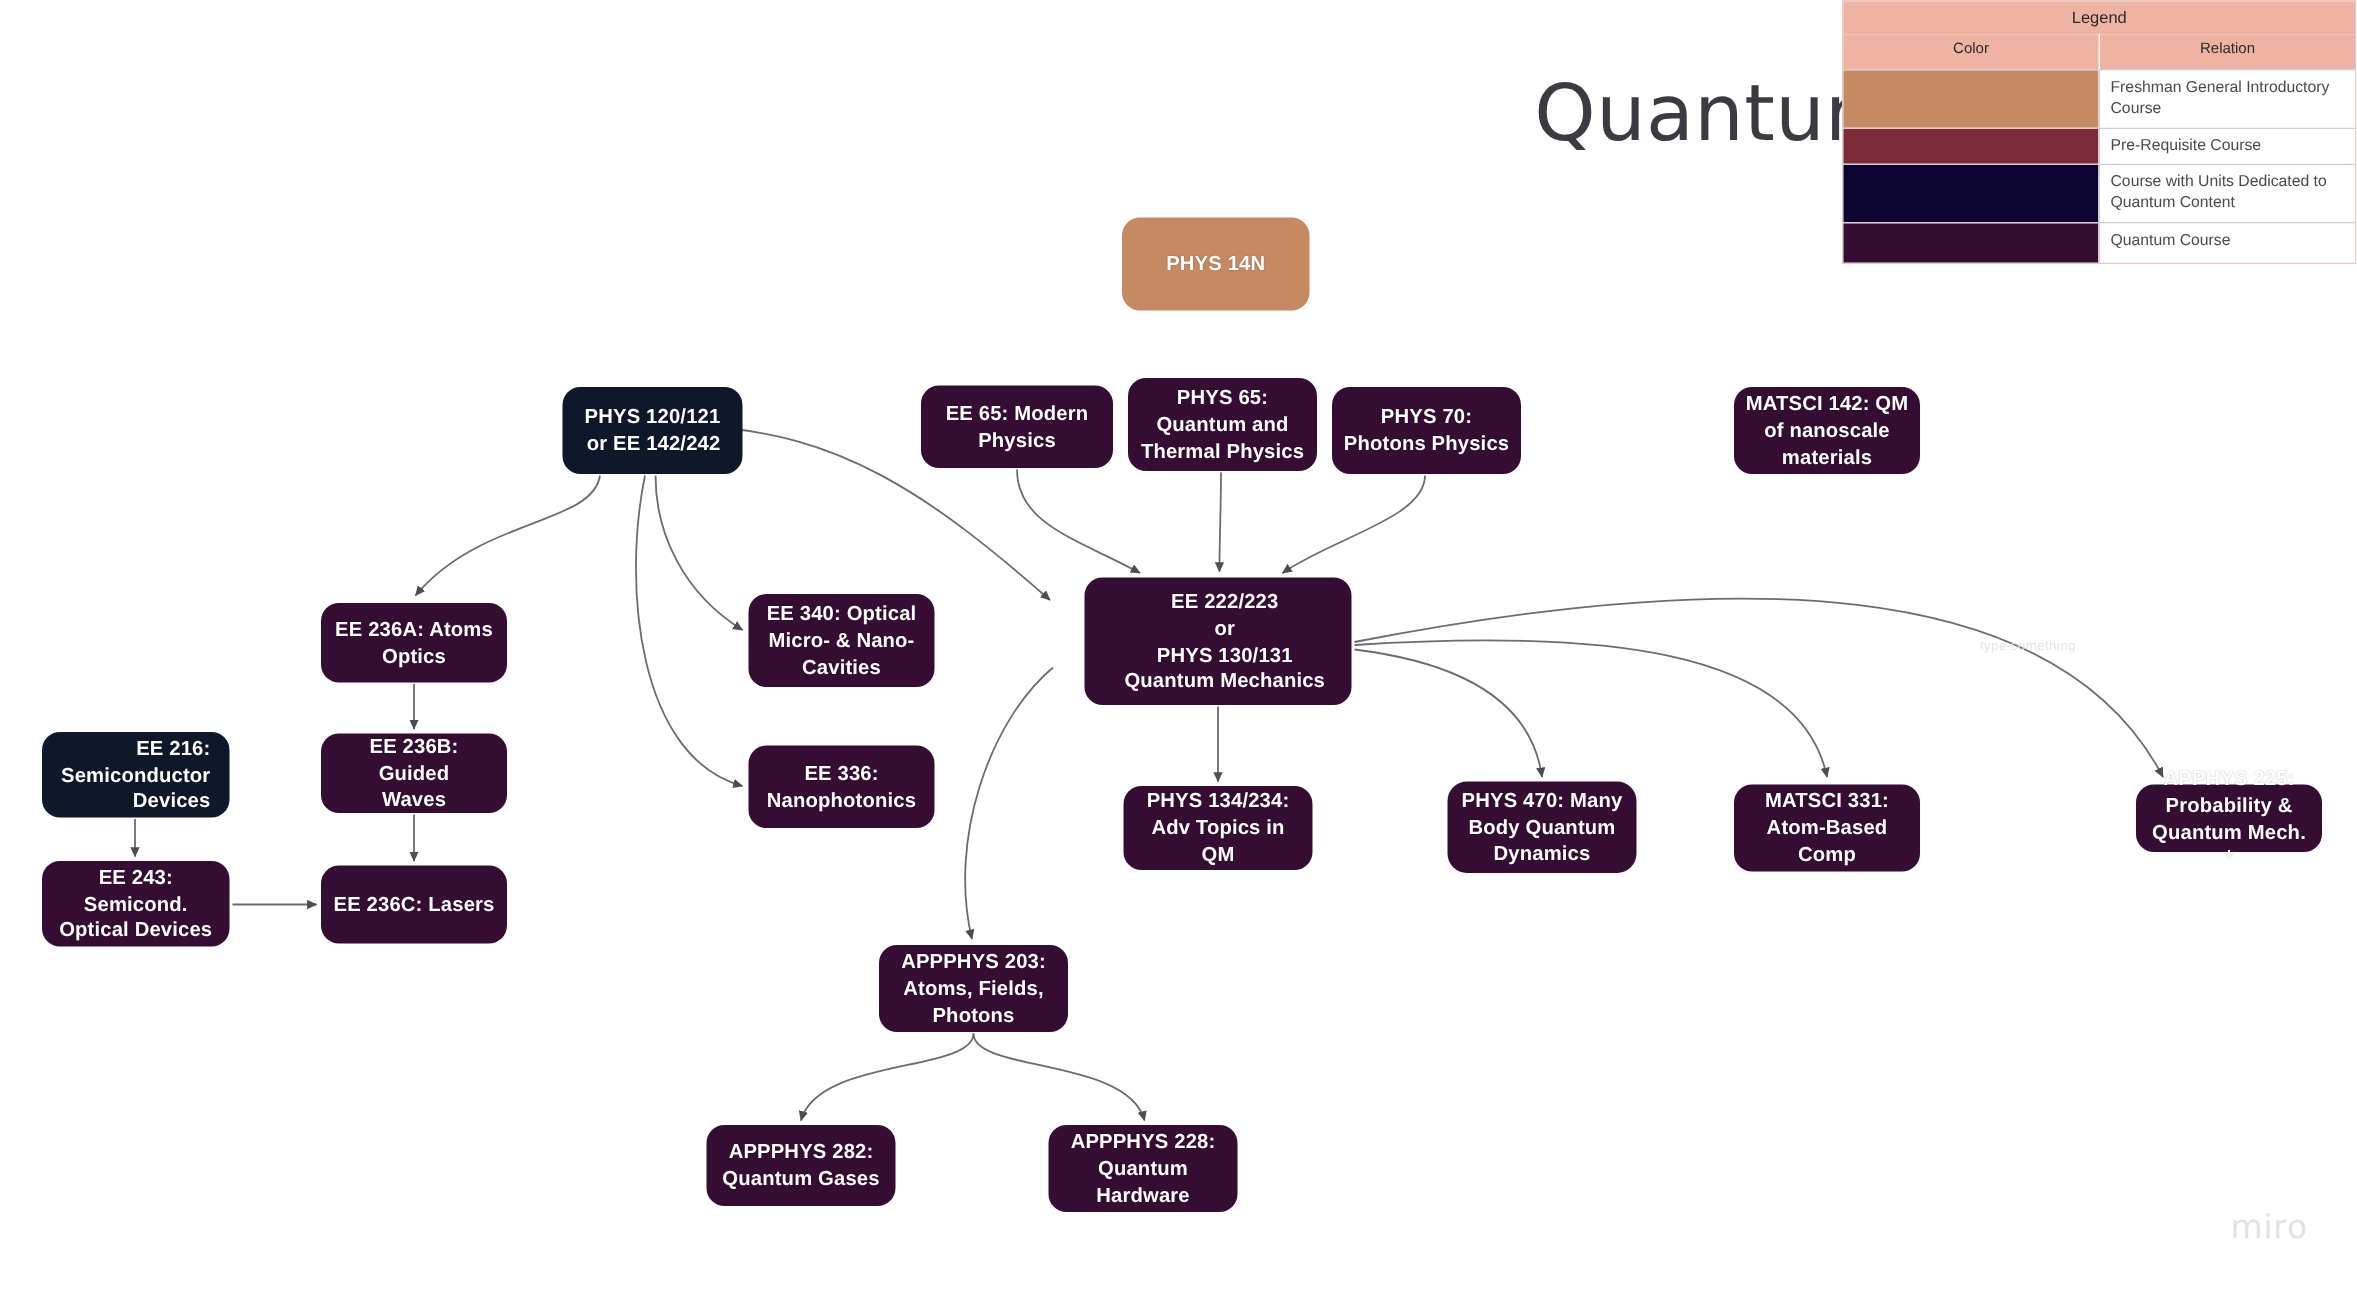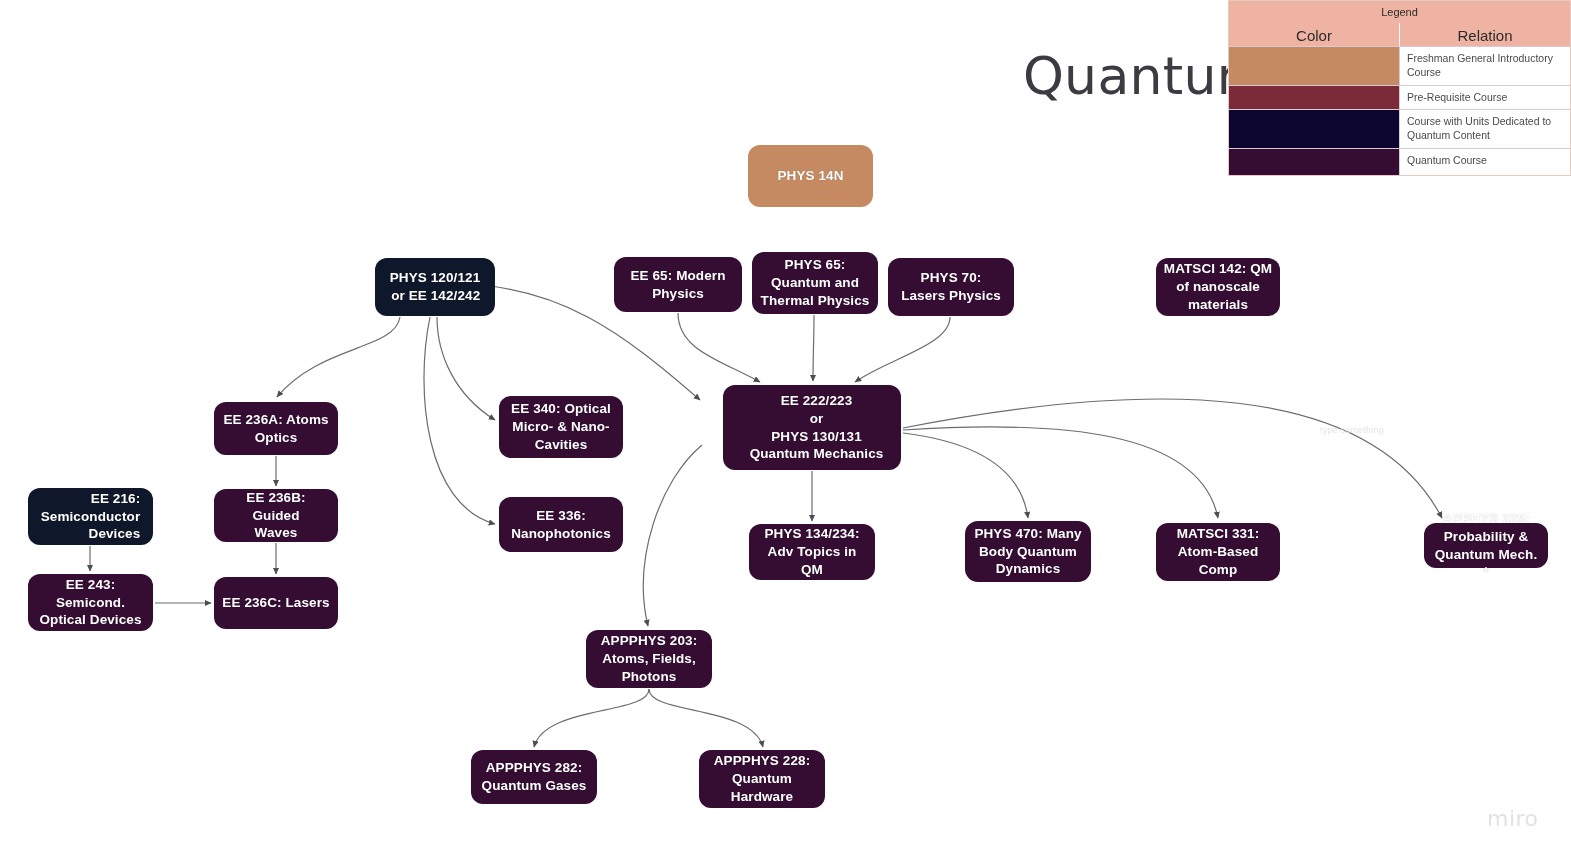--- a/index.html
+++ b/index.html
@@ -75,21 +75,21 @@
     padding: 5px 0 5px;
     height: 22px;
   }
   #legend .lg-subhead {
     display: flex;
     background: #eeb3a3;
     height: 23px;
   }
   #legend .lg-subhead div {
     color: #2b2b2b;
-    font-size: 15px;
+    font-size: 10px;
     text-align: center;
     padding-top: 4px;
   }
   #legend .lg-sub-color { width: 170px; }
   #legend .lg-sub-rel { flex: 1; border-left: 1px solid #ffffff; }
   #legend .lg-row {
     display: flex;
     border-top: 1px solid #d7cbd4;
     align-items: stretch;
   }
@@ -167,21 +167,21 @@
   <div id="nodes-layer">
       <div class="node intro" style="left: 748px; top: 145px; width: 125px; height: 62px;">PHYS 14N</div>
       <div class="node prereq" style="left: 375px; top: 258px; width: 120px; height: 58px;">PHYS 120/121
 or EE 142/242</div>
       <div class="node quantum" style="left: 614px; top: 257px; width: 128px; height: 55px;">EE 65: Modern
 Physics</div>
       <div class="node quantum" style="left: 752px; top: 252px; width: 126px; height: 62px;">PHYS 65:
 Quantum and
 Thermal Physics</div>
       <div class="node quantum" style="left: 888px; top: 258px; width: 126px; height: 58px;">PHYS 70:
-Lasers Physics</div>
+Photons Physics</div>
       <div class="node quantum" style="left: 1156px; top: 258px; width: 124px; height: 58px;">MATSCI 142: QM
 of nanoscale
 materials</div>
       <div class="node quantum" style="left: 214px; top: 402px; width: 124px; height: 53px;">EE 236A: Atoms
 Optics</div>
       <div class="node quantum" style="left: 499px; top: 396px; width: 124px; height: 62px;">EE 340: Optical
 Micro- &amp; Nano-
 Cavities</div>
       <div class="node quantum" style="left: 723px; top: 385px; width: 178px; height: 85px; padding-left: 16px;">EE 222/223
 or

